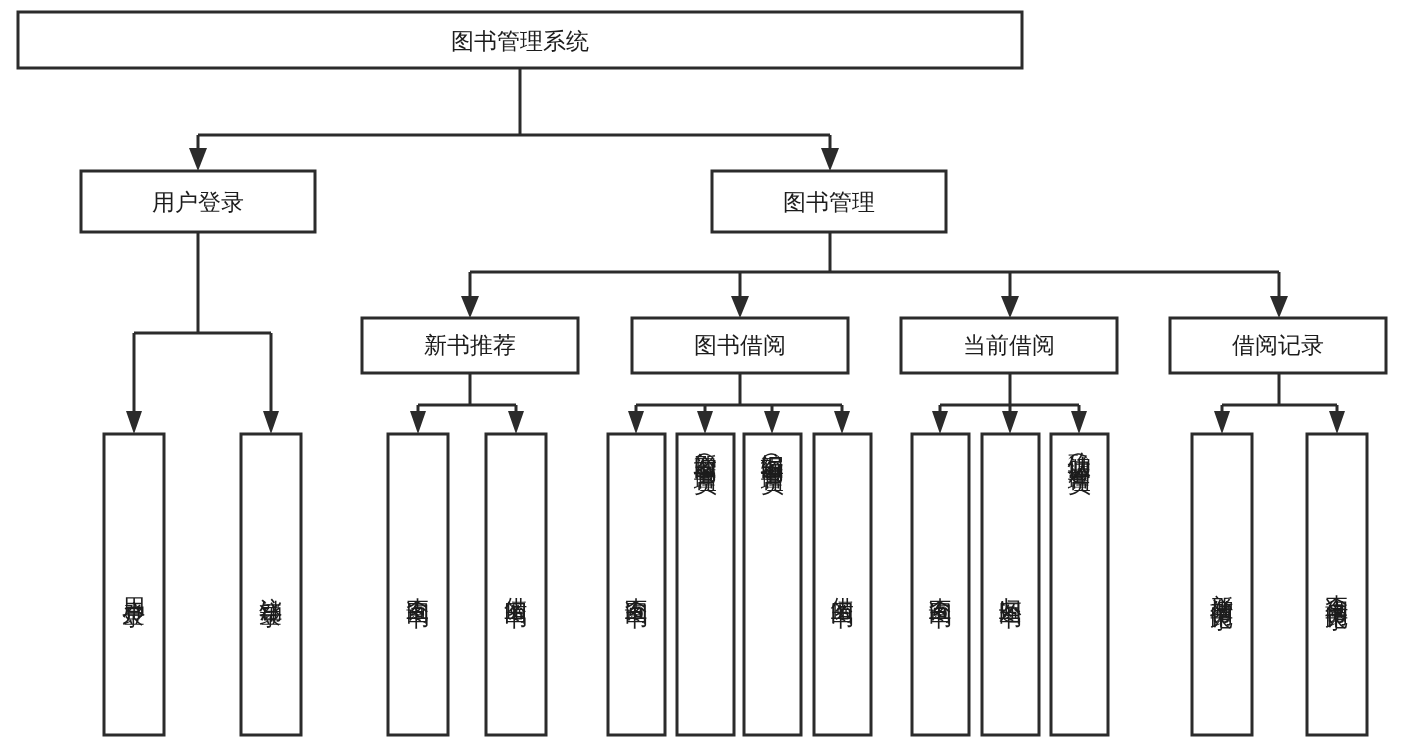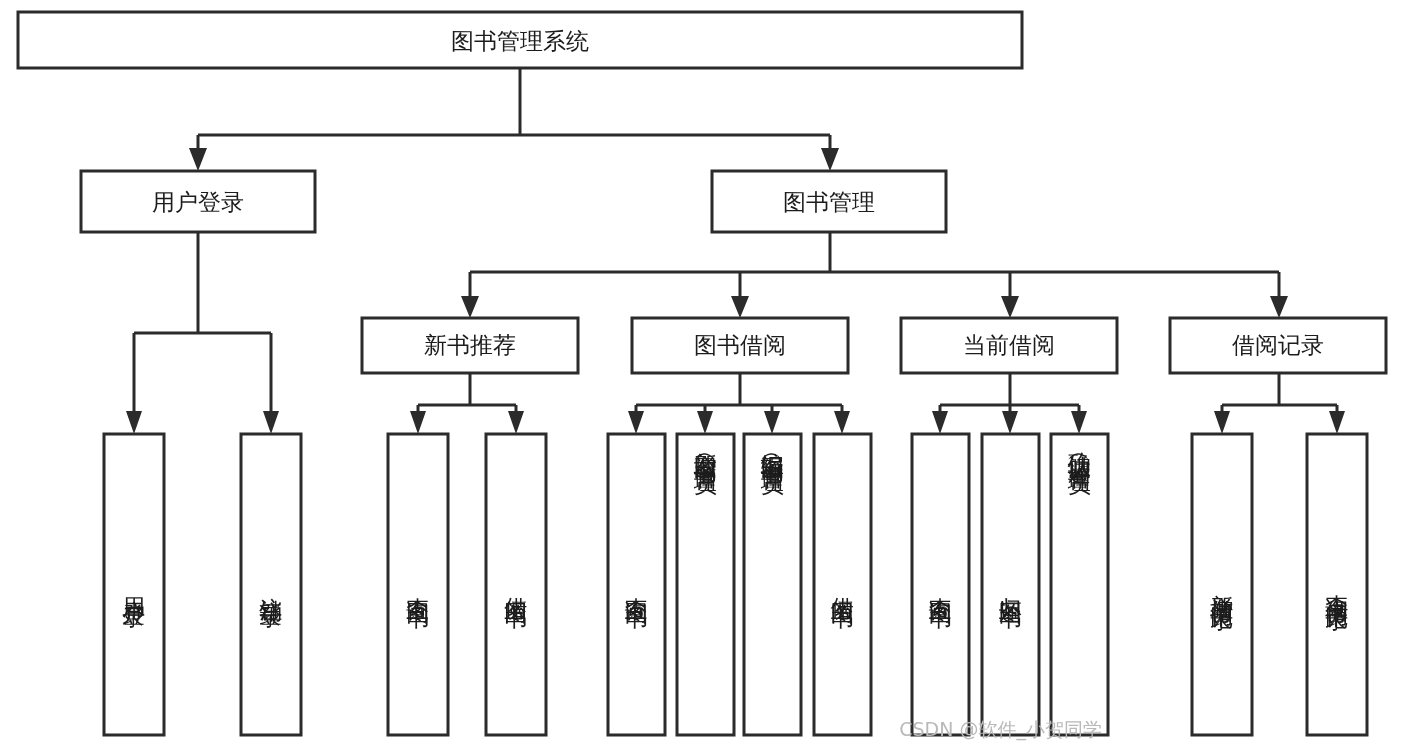--- a/index.html
+++ b/index.html
@@ -246,14 +246,13 @@
     <span class="leaf-label-v">确认归还（管理员）</span>
   </div>
 
   <div class="leaf-label-wrap" style="left:1192px; top:434px; width:60px; height:301px;">
     <span class="leaf-label-v">新增借阅记录</span>
   </div>
   <div class="leaf-label-wrap" style="left:1307px; top:434px; width:60px; height:301px;">
     <span class="leaf-label-v">查询借阅记录</span>
   </div>
 
-  <div class="watermark">CSDN @软件_小贺同学</div>
 </div>
 
 </body></html>

